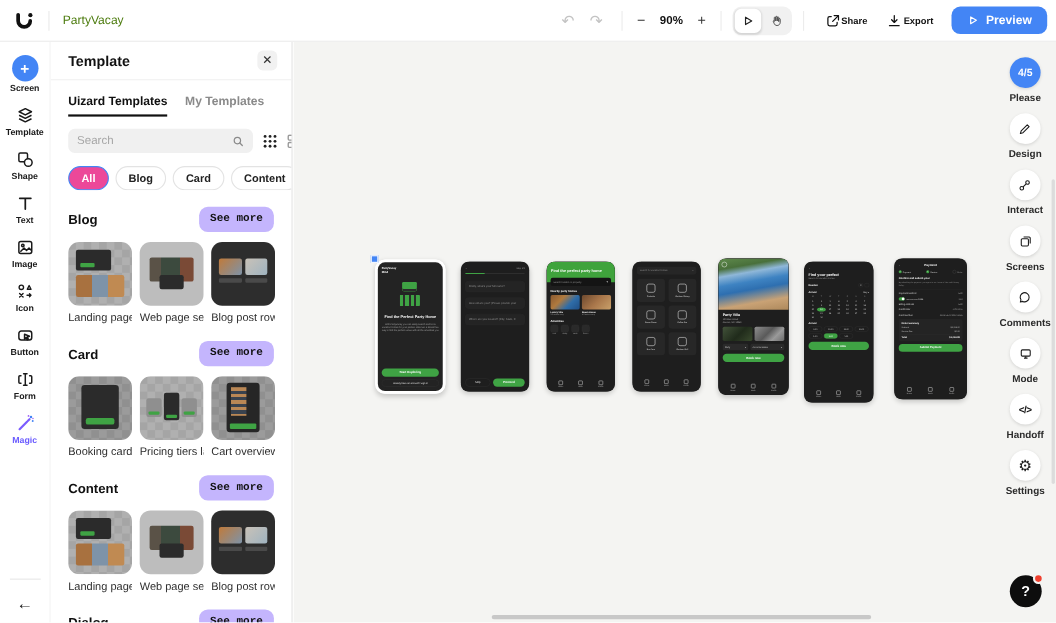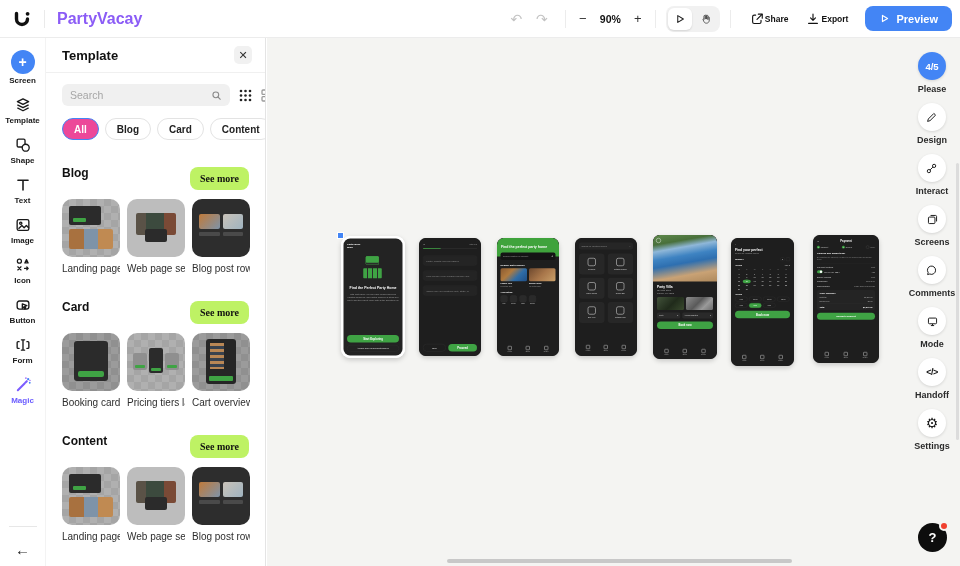--- a/index.html
+++ b/index.html
@@ -4,21 +4,21 @@
 <style>
   * { box-sizing: border-box; margin: 0; padding: 0; }
   html,body { width:960px; height:566px; overflow:hidden; font-family:"Liberation Sans",sans-serif; background:#fff; }
   .app { position:relative; width:960px; height:566px; }
 
   
   .topbar { position:absolute; top:0; left:0; right:0; height:38px; background:#fff; border-bottom:1px solid #ECECEC; display:flex; align-items:center; z-index:30; }
   .tb-left { display:flex; align-items:center; gap:12px; padding-left:12px; }
   .logo { width:20px; height:20px; }
   .tb-div { width:1px; height:18px; background:#EAEAEA; }
-  .app-title { font-size:16px; font-weight:bold; color:#8b5cf6; }
+  .app-title { font-size:11px; font-weight:normal; color:#4d7c0f; }
   .tb-right { margin-left:auto; display:flex; align-items:center; padding-right:8px; }
   .histbtn { font-size:14px; color:#C3C3C3; padding:0 7px; cursor:default; }
   .tb-sep { width:1px; height:18px; background:#ECECEC; margin:0 10px; }
   .zoomctl { display:flex; align-items:center; gap:10px; }
   .zbtn { font-size:13px; color:#333; width:14px; text-align:center; }
   .zval { font-size:10.5px; font-weight:bold; color:#111; }
   .modetoggle { background:#F1F1F1; border-radius:8px; height:26px; display:flex; align-items:center; padding:2px; gap:2px; }
   .modeseg { width:24px; height:22px; display:flex; align-items:center; justify-content:center; border-radius:6px; }
   .modeseg.on { background:#fff; box-shadow:0 1px 2px rgba(0,0,0,.12); }
   .tb-action { display:flex; flex-direction:row; align-items:center; gap:1px; margin:0 9px; }
@@ -48,21 +48,21 @@
   .tp-search input { flex:1; border:none; background:transparent; font-size:10.5px; font-family:inherit; color:#444; outline:none; min-width:0; }
   .tp-search input::placeholder { color:#A6A6A6; }
   .viewtog { display:flex; align-items:center; }
   .tp-chips { display:flex; gap:6px; margin-top:12px; padding-left:16px; overflow:hidden; white-space:nowrap; }
   .chip { height:22px; padding:0 11px; border-radius:12px; border:1px solid #E3E3E3; background:#fff; font-size:10px; font-weight:bold; color:#222; display:flex; align-items:center; flex:0 0 auto; }
   .chip.active { background:#ec4899; border-color:#4385F5; color:#fff; }
   .tp-body { padding:0 16px; }
   .tsection { margin-top:15px; }
   .tsec-head { display:flex; align-items:center; justify-content:space-between; margin-bottom:9px; }
   .tsec-title { font-size:12px; font-weight:bold; color:#111; }
-  .see-more { background:#bef264; border:none; border-radius:8px; padding:6px 10px; font-size:10px; font-weight:bold; color:#111; font-family:Liberation Serif, serif;margin-top:12px; }
+  .see-more { background:#c4b5fd; border:none; border-radius:8px; padding:6px 10px; font-size:10px; font-weight:bold; color:#111; font-family:Liberation Mono, monospace; }
   .thumb-row { display:flex; gap:7px; }
   .tcol { width:58px; }
   .thumb { width:58px; height:58px; border-radius:10px; position:relative; overflow:hidden; }
   .thumb i { position:absolute; display:block; }
   .tlabel2 { font-size:10px; color:#2E2E2E; margin-top:6px; white-space:nowrap; overflow:hidden; }
   .checker { background:repeating-conic-gradient(#B0B0B0 0% 25%, #A5A5A5 0% 50%) 0 0/14px 14px; }
   .checker-d { background:repeating-conic-gradient(#9B9B9B 0% 25%, #909090 0% 50%) 0 0/14px 14px; }
   .v-landing .a { left:7px; top:7px; width:32px; height:19px; background:#2B2B2B; border-radius:2px; }
   .v-landing .a::after { content:""; position:absolute; left:4px; bottom:3px; width:13px; height:4px; background:#3FA344; border-radius:1px; }
   .v-landing .b { left:7px; top:30px; width:44px; height:20px; background:linear-gradient(90deg,#A8713F 0 33%,#7E93A8 33% 66%,#C08A52 66%); border-radius:2px; }
@@ -347,20 +347,24 @@
     <div class="lt-bottom">
       <span class="lt-div"></span>
       <span class="back-arrow">←</span>
     </div>
   </div>
 
   <div class="tpanel">
     <div class="tp-head">
       <span class="tp-title">Template</span>
       <button class="tp-close">✕</button>
+    </div>
+    <div class="tp-tabs">
+      <span class="tp-tab active">Uizard Templates</span>
+      <span class="tp-tab">My Templates</span>
     </div>
     <div class="tp-searchrow">
       <div class="tp-search">
         <input placeholder="Search" style="">
         <svg width="11" height="11" viewBox="0 0 16 16" fill="none" stroke="#8a8a8a" stroke-width="1.6" stroke-linecap="round">
             <circle cx="7" cy="7" r="4.2"></circle>
             <path d="M10.2 10.2 13.5 13.5"></path>
           </svg>
       </div>
       <span class="viewtog">

